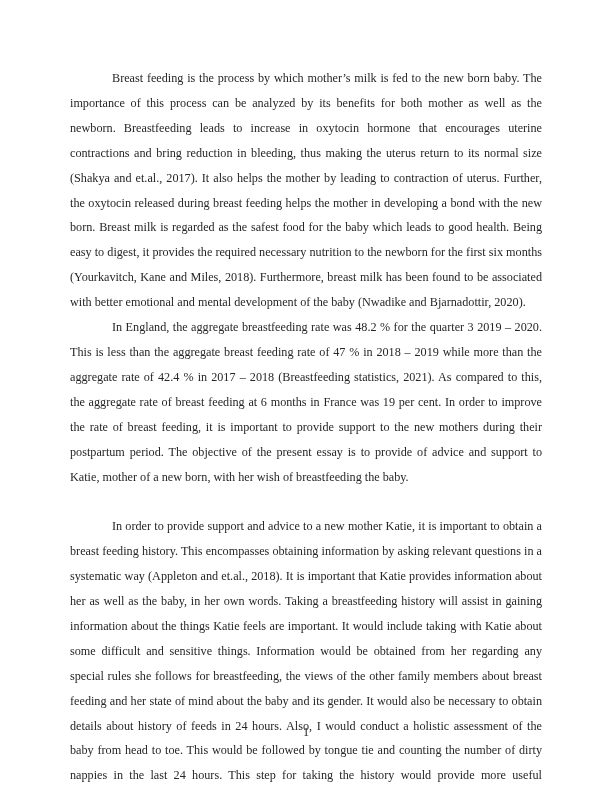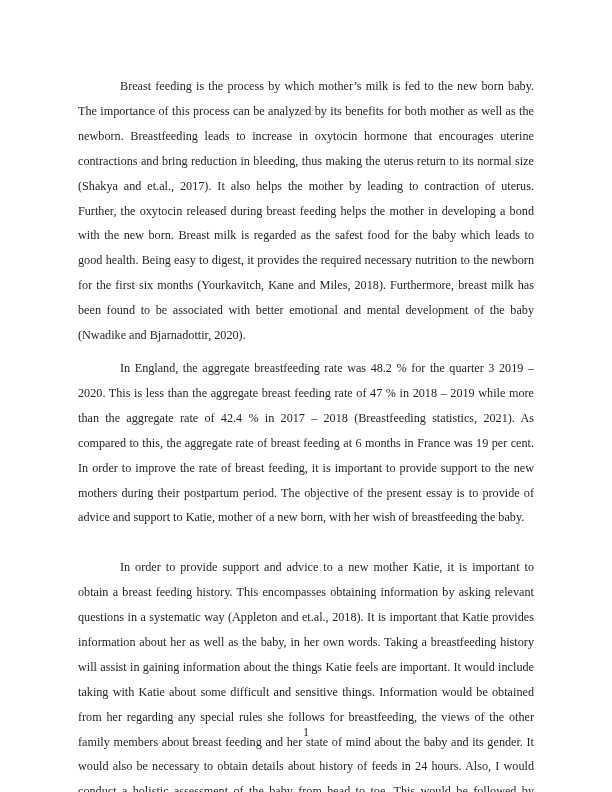--- a/index.html
+++ b/index.html
@@ -24,21 +24,21 @@
     background: #ffffff;
     overflow: hidden;
   }
   .text-column {
     position: absolute;
     left: 70px;
     top: 66px;
     width: 472px;
   }
   p.body-para {
-    margin: 8px;
+    margin: 0;
     padding: 0;
     font-size: 12.2px;
     line-height: 24.9px;
     text-align: justify;
     text-justify: inter-word;
     text-indent: 42px;
     color: #262626;
     hyphens: none;
     -webkit-hyphens: none;
   }

